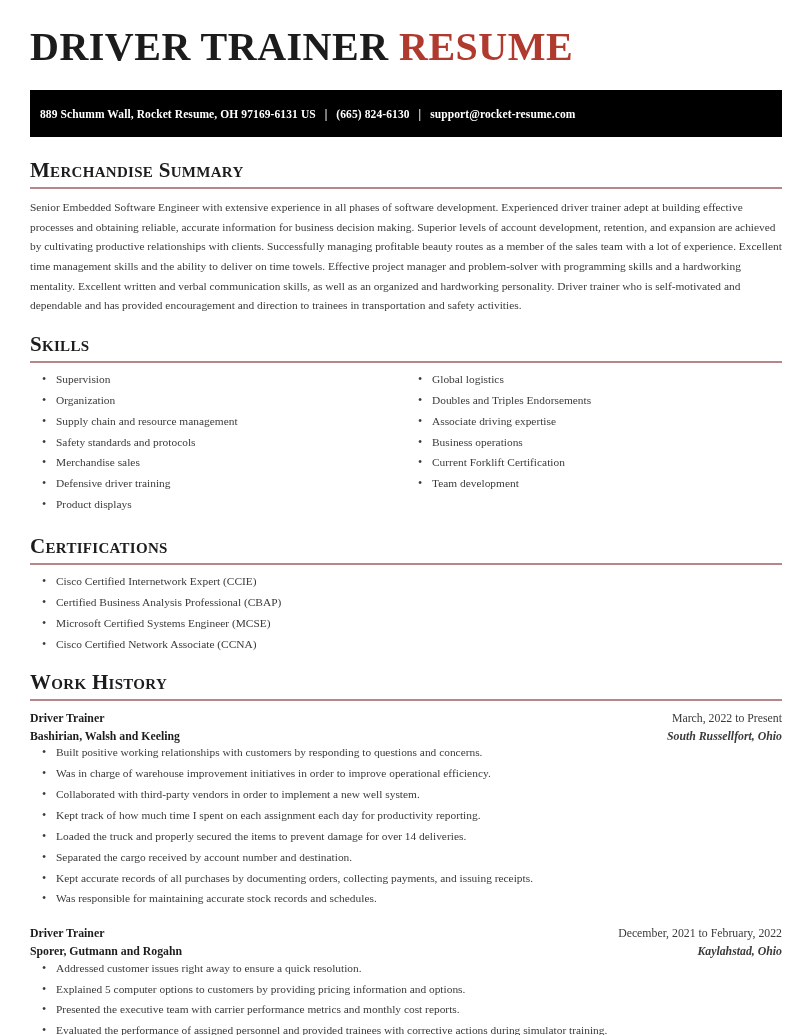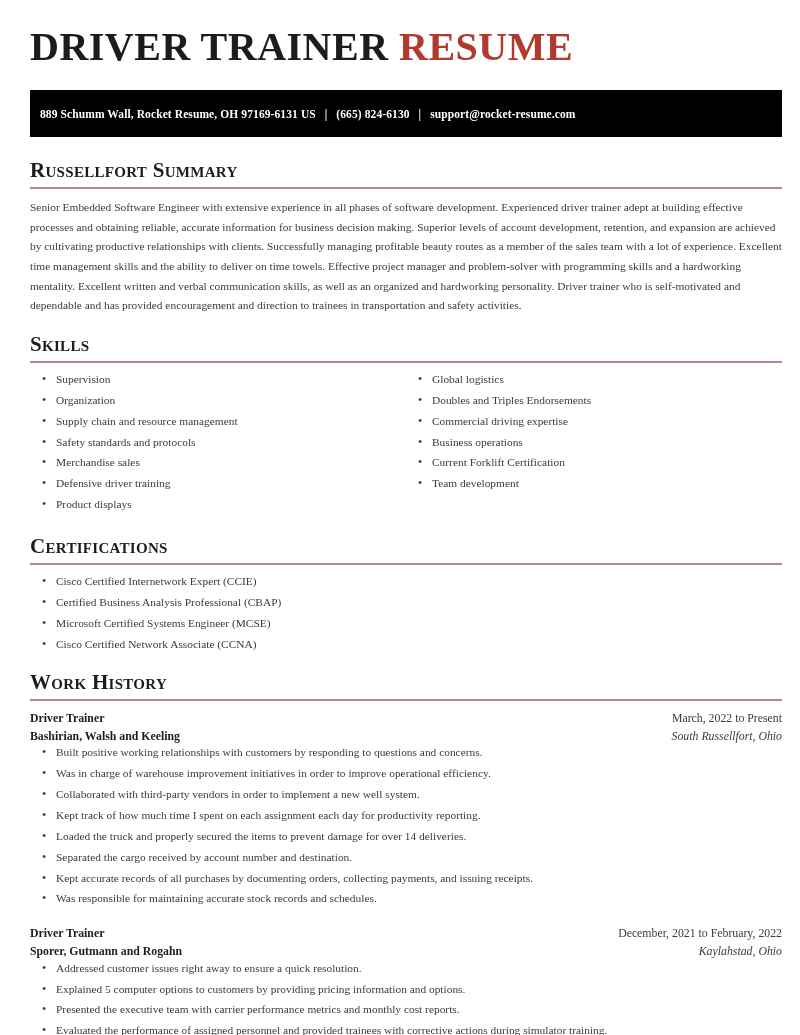--- a/index.html
+++ b/index.html
@@ -134,20 +134,21 @@
   .job-dates {
     font-size: 11.8px;
     color: #3a3a3a;
     text-align: right;
   }
   .job-location {
     font-size: 11.8px;
     font-style: italic;
     color: #3a3a3a;
     text-align: right;
+    font-weight: bold;
   }
   .job-bullets { margin-top: 7px; }
   .job-spacer { height: 13px; }
   .section-gap { height: 13px; }
 </style>
 </head>
 <body>
 
 <div class="page">
 
@@ -157,21 +158,21 @@
 
   <div class="contact-bar">
     <span class="c-text">889 Schumm Wall, Rocket Resume, OH 97169-6131 US</span>
     <span class="contact-sep">|</span>
     <span class="c-text">(665) 824-6130</span>
     <span class="contact-sep">|</span>
     <span class="c-text">support@rocket-resume.com</span>
   </div>
 
   <div class="section">
-    <div class="section-heading">Russellfort Summary</div>
+    <div class="section-heading">Merchandise Summary</div>
     <div class="section-rule"></div>
     <p class="summary-text">Senior Embedded Software Engineer with extensive experience in all phases of software development. Experienced driver trainer adept at building effective processes and obtaining reliable, accurate information for business decision making. Superior levels of account development, retention, and expansion are achieved by cultivating productive relationships with clients. Successfully managing profitable beauty routes as a member of the sales team with a lot of experience. Excellent time management skills and the ability to deliver on time towels. Effective project manager and problem-solver with programming skills and a hardworking mentality. Excellent written and verbal communication skills, as well as an organized and hardworking personality. Driver trainer who is self-motivated and dependable and has provided encouragement and direction to trainees in transportation and safety activities.</p>
   </div>
 
   <div class="section-gap"></div>
 
   <div class="section">
     <div class="section-heading">Skills</div>
     <div class="section-rule"></div>
     <div class="skills-columns">
@@ -183,21 +184,21 @@
           <li>Safety standards and protocols</li>
           <li>Merchandise sales</li>
           <li>Defensive driver training</li>
           <li>Product displays</li>
         </ul>
       </div>
       <div class="skills-col">
         <ul class="bullets">
           <li>Global logistics</li>
           <li>Doubles and Triples Endorsements</li>
-          <li>Commercial driving expertise</li>
+          <li>Associate driving expertise</li>
           <li>Business operations</li>
           <li>Current Forklift Certification</li>
           <li>Team development</li>
         </ul>
       </div>
     </div>
   </div>
 
   <div class="section-gap"></div>
 

